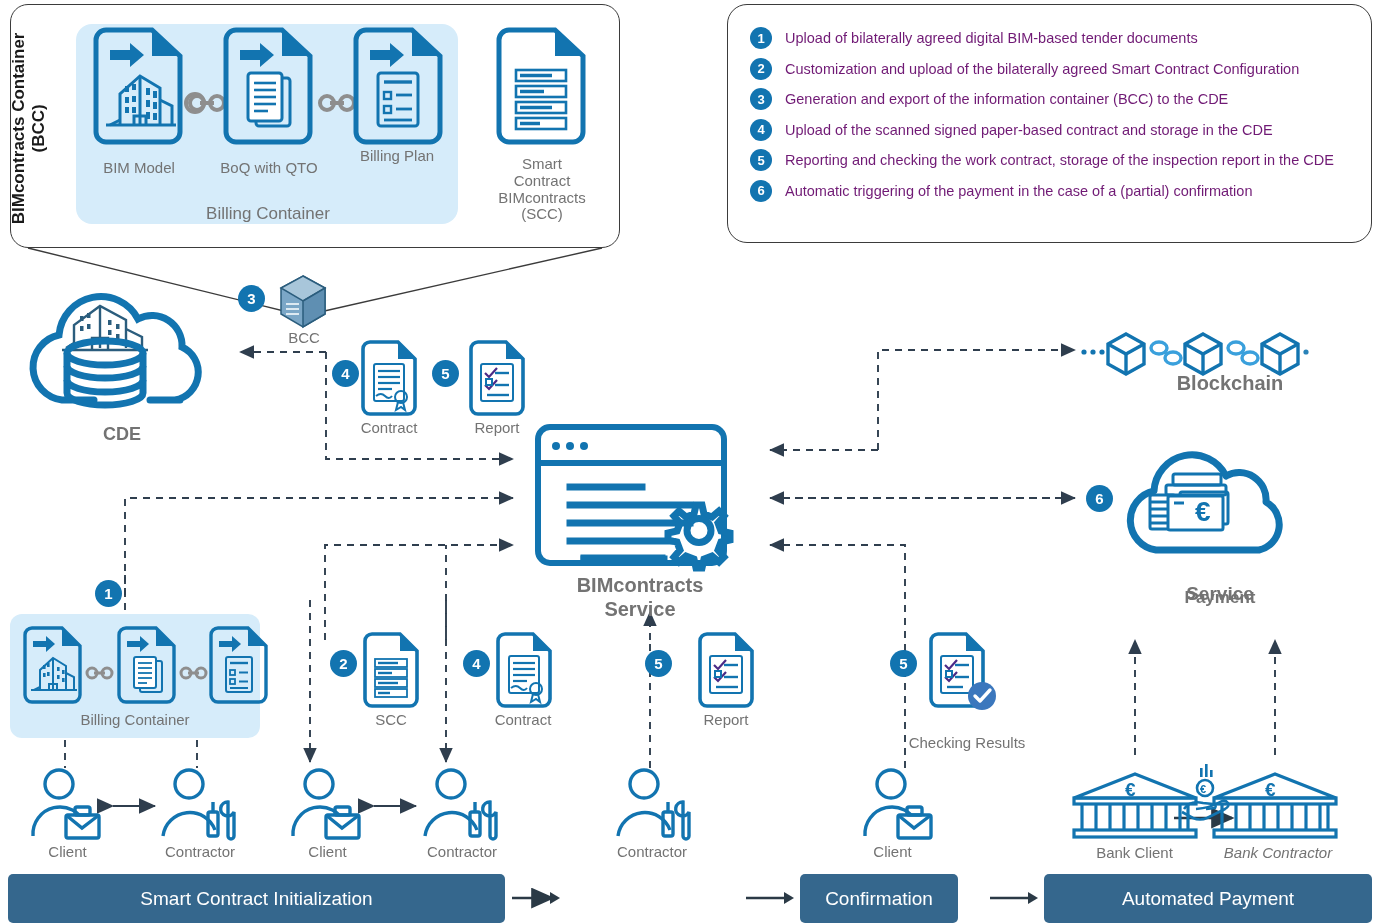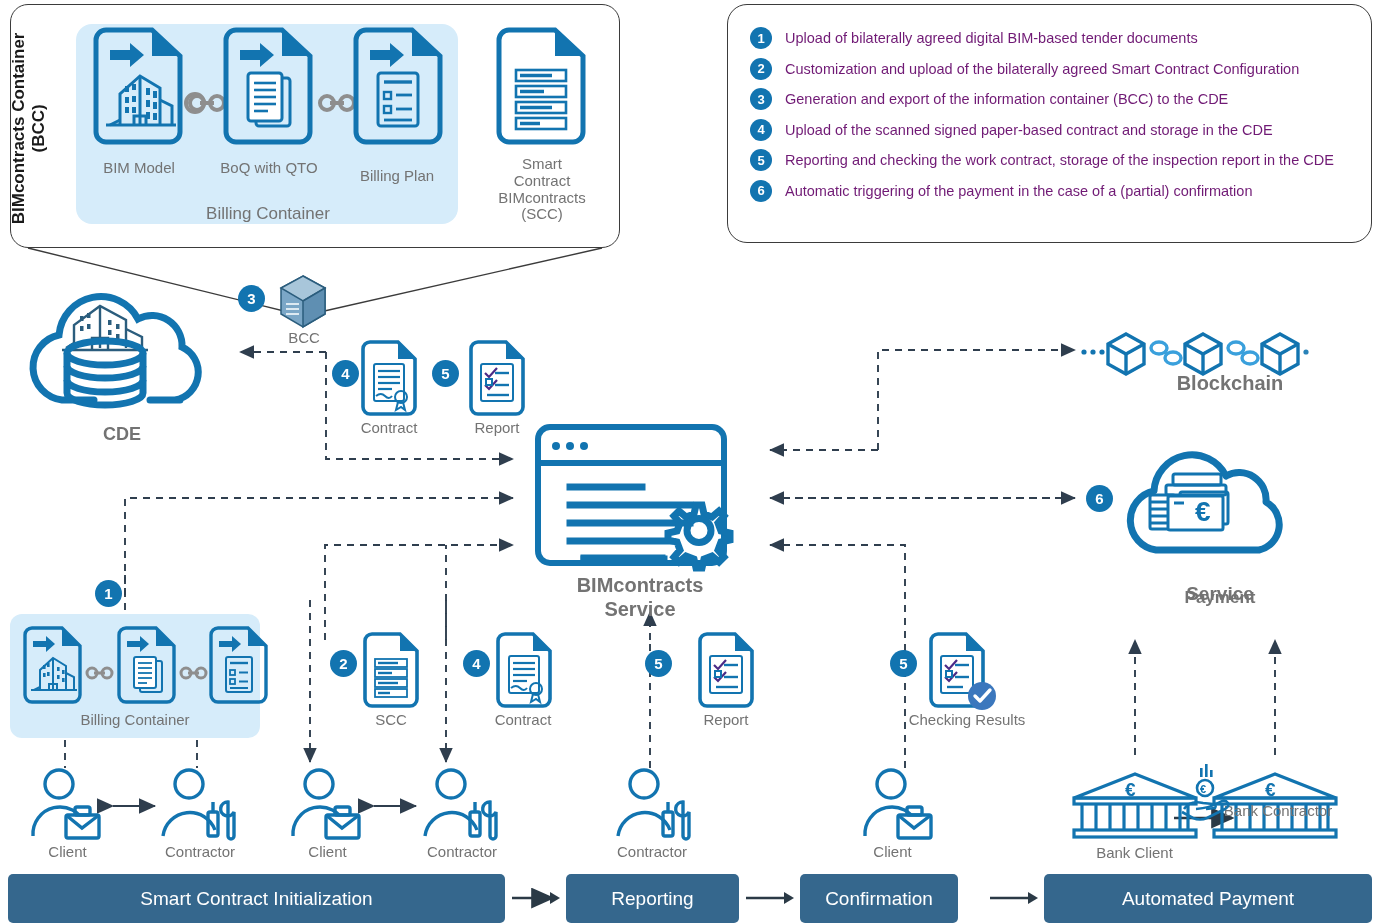--- a/index.html
+++ b/index.html
@@ -189,21 +189,21 @@
     <g fill="none" stroke="#1274b0" stroke-width="2.4">
       <rect x="32" y="64" width="7" height="7"></rect>
         <rect x="32" y="78" width="7" height="7"></rect>
     </g>
     <g stroke="#1274b0" stroke-width="2.8">
         <path d="M44,67 h16"></path>
         <path d="M44,81 h16"></path>
         <path d="M32,92 h28"></path>
       </g>
   </svg>
-  <div class="lbl" style="left:340px;top:168px;width:114px;">Billing Plan</div>
+  <div class="lbl" style="left:340px;top:148px;width:114px;">Billing Plan</div>
 
   <svg class="abs" style="left:495px;top:28px;" width="94" height="118">
     <g fill="none" stroke="#1274b0" stroke-width="5">
       <path d="M4,12 a10,10 0 0 1 10,-10 L60,2 L88,28 L88,104 a10,10 0 0 1 -10,10 L14,114 a10,10 0 0 1 -10,-10 Z"></path>
     </g>
     <path d="M60,2 L88,28 L60,28 Z" fill="#1274b0"></path>
     <g fill="none" stroke="#1274b0" stroke-width="2.6">
       <rect x="21" y="42" width="50" height="11"></rect>
         <rect x="21" y="58" width="50" height="11"></rect>
       <rect x="21" y="74" width="50" height="11"></rect>
@@ -606,21 +606,21 @@
     <g fill="none" stroke="#4b2a86" stroke-width="2.2">
         <path d="M17,33 l4,4 l8,-9"></path>
         <path d="M17,45 l4,4 l8,-9"></path>
       </g>
     <g fill="none" stroke="#1274b0" stroke-width="2">
         <rect x="18" y="39" width="6" height="6"></rect>
       </g>
     <circle cx="54" cy="64" r="14" fill="#3b77bd"></circle>
     <path d="M47,64 l5,5 l10,-11" fill="none" stroke="#fff" stroke-width="3.4" stroke-linecap="round" stroke-linejoin="round"></path>
   </svg>
-  <div class="lbl" style="left:882px;top:712px;width:170px;">Checking Results</div>
+  <div class="lbl" style="left:882px;top:735px;width:170px;">Checking Results</div>
 
   <svg class="abs" style="left:30px;top:766px;" width="72" height="76">
     <g fill="none" stroke="#1274b0" stroke-width="3.4">
       <circle cx="29" cy="18" r="14"></circle>
       <path d="M3,70 a27,27 0 0 1 52,-12"></path>
       <rect x="36" y="49" width="33" height="23" rx="2" fill="#fff"></rect>
       <path d="M36,49 L52,62 L69,49"></path>
       <rect x="45" y="41" width="15" height="8" rx="2"></rect>
     </g>
   </svg>
@@ -710,21 +710,21 @@
       <path d="M56,34 L56,60"></path>
         <path d="M70,34 L70,60"></path>
         <path d="M84,34 L84,60"></path>
       <path d="M98,34 L98,60"></path>
         <path d="M112,34 L112,60"></path>
         <path d="M120,34 L120,60"></path>
       <rect x="6" y="60" width="122" height="7"></rect>
     </g>
     <text x="57" y="26" font-family="'Liberation Sans',sans-serif" font-size="19" font-weight="bold" fill="#1274b0">€</text>
   </svg>
-  <div class="lbl" style="left:1198px;top:803px;width:160px;">Bank Contractor</div>
+  <div class="lbl" style="left:1198px;top:845px;width:160px;font-style:italic;">Bank Contractor</div>
 
   <svg class="abs" style="left:1176px;top:762px;" width="62" height="56">
     <g fill="#1274b0">
       <rect x="24" y="6" width="2.6" height="9"></rect>
         <rect x="29" y="2" width="2.6" height="13"></rect>
         <rect x="34" y="8" width="2.6" height="7"></rect>
     </g>
     <g fill="none" stroke="#1274b0" stroke-width="2.6">
       <circle cx="29" cy="26" r="8"></circle>
       <path d="M8,47 q6,-9 19,-6 l10,1 q4,1 2,4 l-9,1"></path>
@@ -732,21 +732,20 @@
     </g>
     <text x="24" y="31" font-family="'Liberation Sans',sans-serif" font-size="11" font-weight="bold" fill="#1274b0">€</text>
   </svg>
 
   <div id="phasebar" class="abs">
     <div class="phase" style="left:8px;width:497px;">Smart Contract Initialization</div>
     <svg class="pharrow" style="left:512px;width:50px;" width="50" height="16">
       <path d="M0,8 L40,8" stroke="#2b3a46" stroke-width="2.6" fill="none" marker-end="url(#ahblk)"></path>
       <path d="M38,2 L48,8 L38,14 z" fill="#2b3a46"></path>
     </svg>
-    <div class="phase" style="left:566px;width:173px;">Reporting</div>
     <svg class="pharrow" style="left:746px;width:50px;" width="50" height="16">
       <path d="M0,8 L40,8" stroke="#2b3a46" stroke-width="2.6" fill="none"></path>
       <path d="M38,2 L48,8 L38,14 z" fill="#2b3a46"></path>
     </svg>
     <div class="phase" style="left:800px;width:158px;">Confirmation</div>
     <svg class="pharrow" style="left:990px;width:50px;" width="50" height="16">
       <path d="M0,8 L40,8" stroke="#2b3a46" stroke-width="2.6" fill="none"></path>
       <path d="M38,2 L48,8 L38,14 z" fill="#2b3a46"></path>
     </svg>
     <div class="phase" style="left:1044px;width:328px;">Automated Payment</div>

